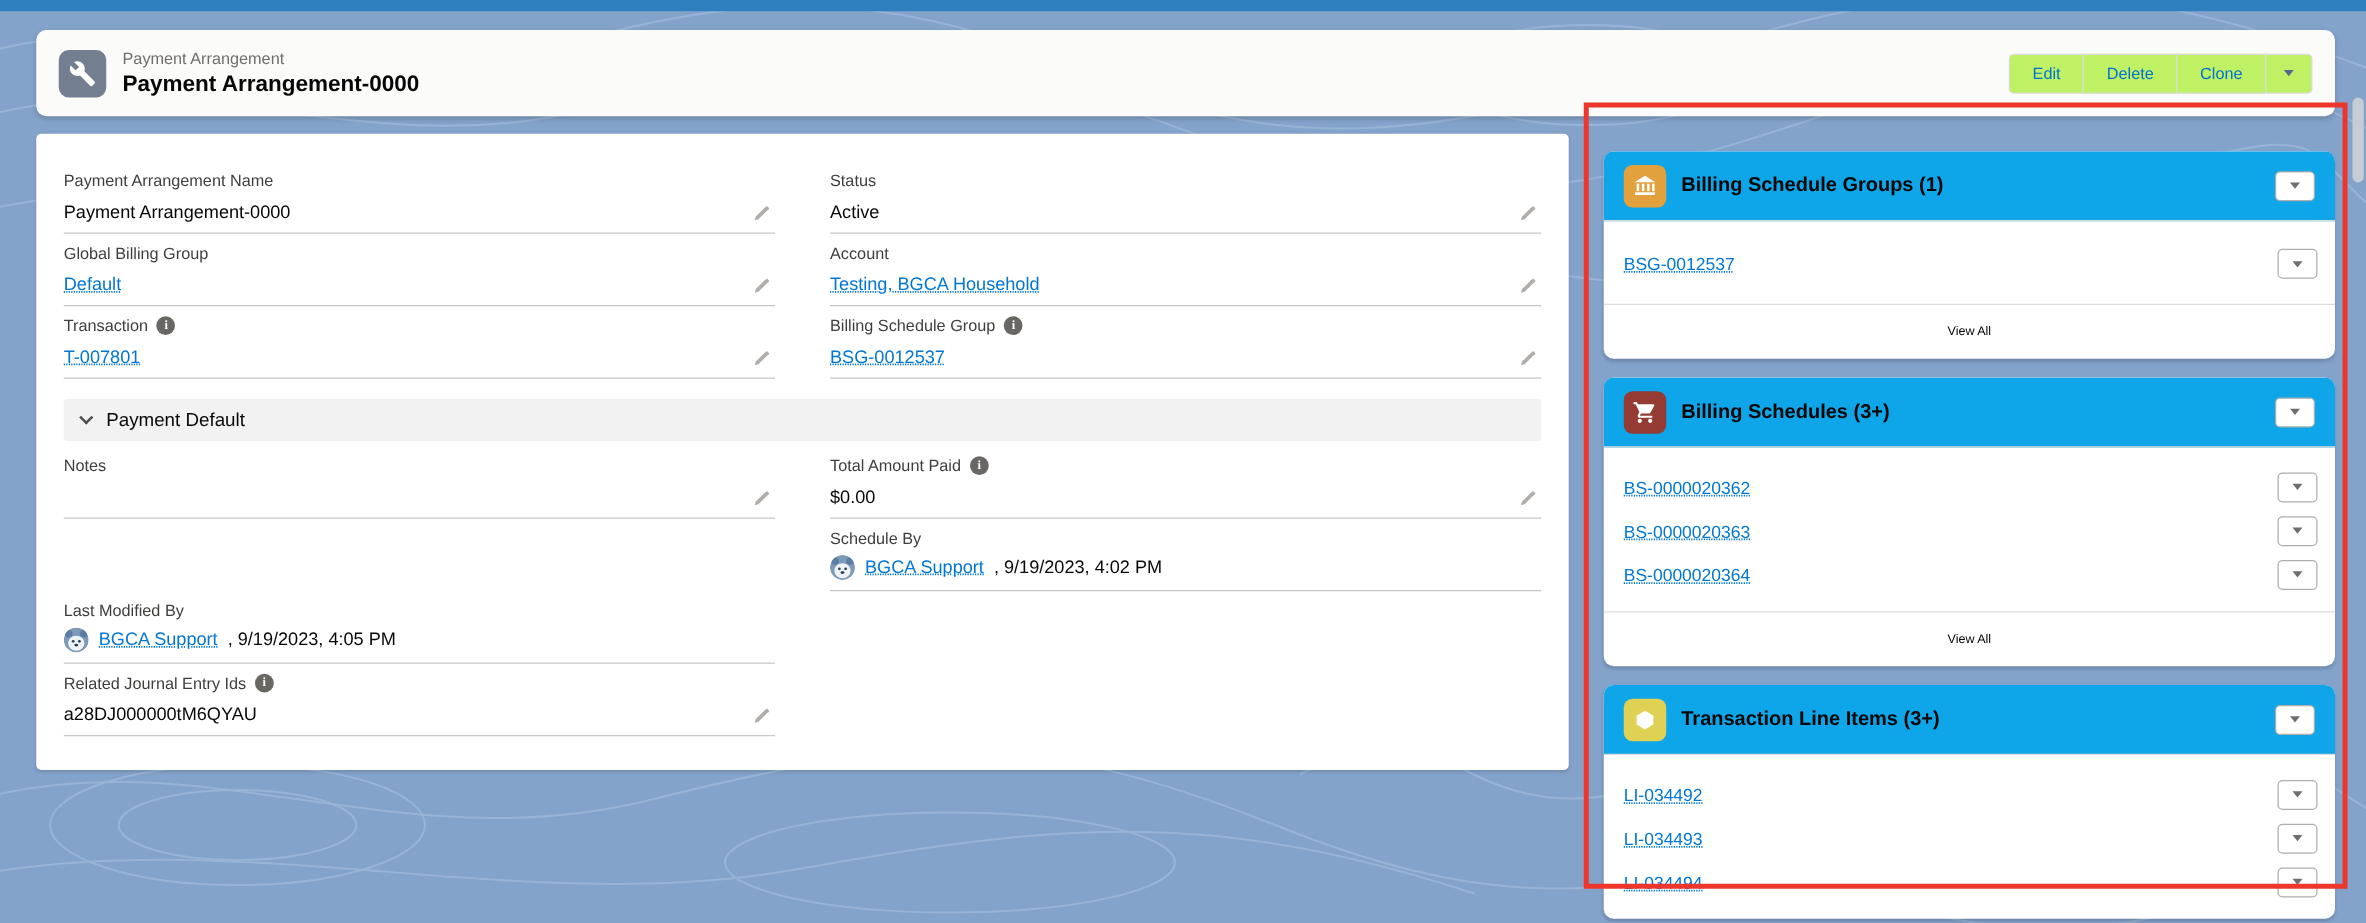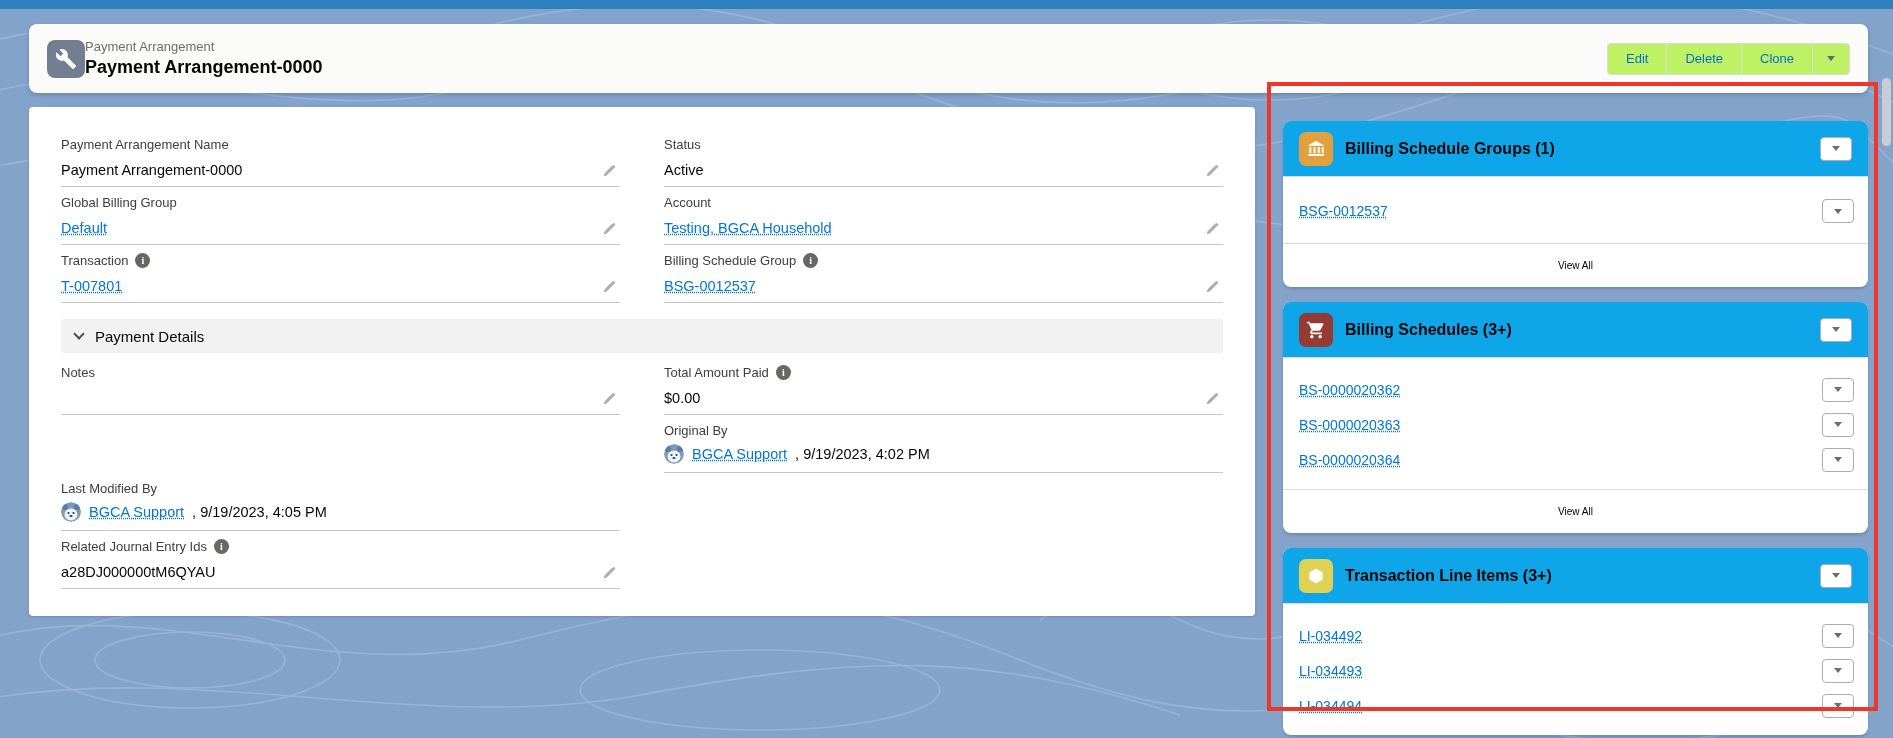--- a/index.html
+++ b/index.html
@@ -13,37 +13,37 @@
   .top-strip { position:absolute; left:0; top:0; width:100%; height:9px; background:#2e7fbe; z-index:1; }
 
   
   .header-card {
     position:absolute; left:29px; top:24px; width:1839px; height:69px;
     background:#fbfbfa; border-radius:8px; box-shadow:0 2px 4px rgba(0,0,0,.18);
     display:flex; align-items:center; padding:0 18px; z-index:2;
   }
   .obj-icon { width:38px; height:38px; border-radius:8px; background:#747e91;
     display:flex; align-items:center; justify-content:center; flex:none; }
-  .header-text { }
+  .header-text { margin-left:13px; }
   .entity-label { font-size:13px; color:#706e6b; }
   .page-title { font-size:18px; font-weight:bold; color:#080707; margin-top:3px; }
   .action-group { margin-left:auto; display:flex; }
   .action-btn { height:32px; padding:0 18px; background:#bef264; border:1px solid #dddbda;
     color:#0070d2; font-size:13px; font-family:inherit; cursor:pointer; margin-left:-1px;
     display:flex; align-items:center; justify-content:center; }
   .action-btn.first { border-radius:4px 0 0 4px; margin-left:0; }
   .action-btn.caret-btn { border-radius:0 4px 4px 0; padding:0 14px; }
   .caret { width:0; height:0; border-left:4px solid transparent; border-right:4px solid transparent;
     border-top:5px solid #54698d; }
 
   
   .main-panel {
     position:absolute; left:29px; top:107px; width:1226px; height:509px;
     background:#fff; border-radius:4px; box-shadow:0 1px 3px rgba(0,0,0,.15);
-    z-index:2; padding:22px 32px 0;
+    z-index:2; padding:22px 22px 0;
   }
   .field-grid { display:grid; grid-template-columns:1fr 1fr; column-gap:44px; }
   .f-label { display:flex; align-items:center; gap:7px; font-size:13px; color:#3e3e3c; padding-top:8px; }
   .f-value { display:flex; align-items:flex-end; justify-content:space-between;
     border-bottom:1px solid #c9c7c5; padding:6px 4px 8px 0; min-height:35px;
     font-size:14.5px; color:#080707; }
   .v-main { display:flex; align-items:center; gap:8px;text-align:right; }
   .link { color:#0176d3; text-decoration:underline; text-decoration-style:dotted; cursor:pointer; }
   .plain { color:#080707; }
   .pencil { flex:none; margin-left:8px; cursor:pointer; }
@@ -203,21 +203,21 @@
       <div class="f-value">
         <span class="link">BSG-0012537</span>
         <svg class="pencil" width="14" height="14" viewBox="0 0 16 16">
             <path fill="#b0adab" d="M11.5 2.1l2.4 2.4L5.4 13 2 14l1-3.4 8.5-8.5zm1.1-.7c.3-.3.8-.3 1.1 0l1.3 1.3c.3.3.3.8 0 1.1l-.9.9-2.4-2.4.9-.9z"></path>
           </svg>
       </div>
     </div>
 
     <div class="section-bar">
       <span class="chev"></span>
-      <span>Payment Details</span>
+      <span>Payment Default</span>
     </div>
 
 
     <div>
       <div class="f-label">
           <span>Notes</span>
         </div>
       <div class="f-value">
         <span class="plain"></span>
         <svg class="pencil" width="14" height="14" viewBox="0 0 16 16">
@@ -236,21 +236,21 @@
         <svg class="pencil" width="14" height="14" viewBox="0 0 16 16">
             <path fill="#b0adab" d="M11.5 2.1l2.4 2.4L5.4 13 2 14l1-3.4 8.5-8.5zm1.1-.7c.3-.3.8-.3 1.1 0l1.3 1.3c.3.3.3.8 0 1.1l-.9.9-2.4-2.4.9-.9z"></path>
           </svg>
       </div>
     </div>
 
     <div class="empty-cell"></div>
 
     <div>
       <div class="f-label">
-          <span>Original By</span>
+          <span>Schedule By</span>
         </div>
       <div class="f-value">
         <span class="v-main">
           <span class="avatar">
             <svg width="20" height="20" viewBox="0 0 20 20">
                 <circle cx="10" cy="10" r="10" fill="#7d9ab8"></circle>
                 <circle cx="4" cy="5" r="3" fill="#5b7da3"></circle>
                 <circle cx="16" cy="5" r="3" fill="#5b7da3"></circle>
                 <ellipse cx="10" cy="12.5" rx="6.5" ry="6" fill="#eef3f8"></ellipse>
                 <circle cx="7.5" cy="11" r="1.1" fill="#27405c"></circle>

